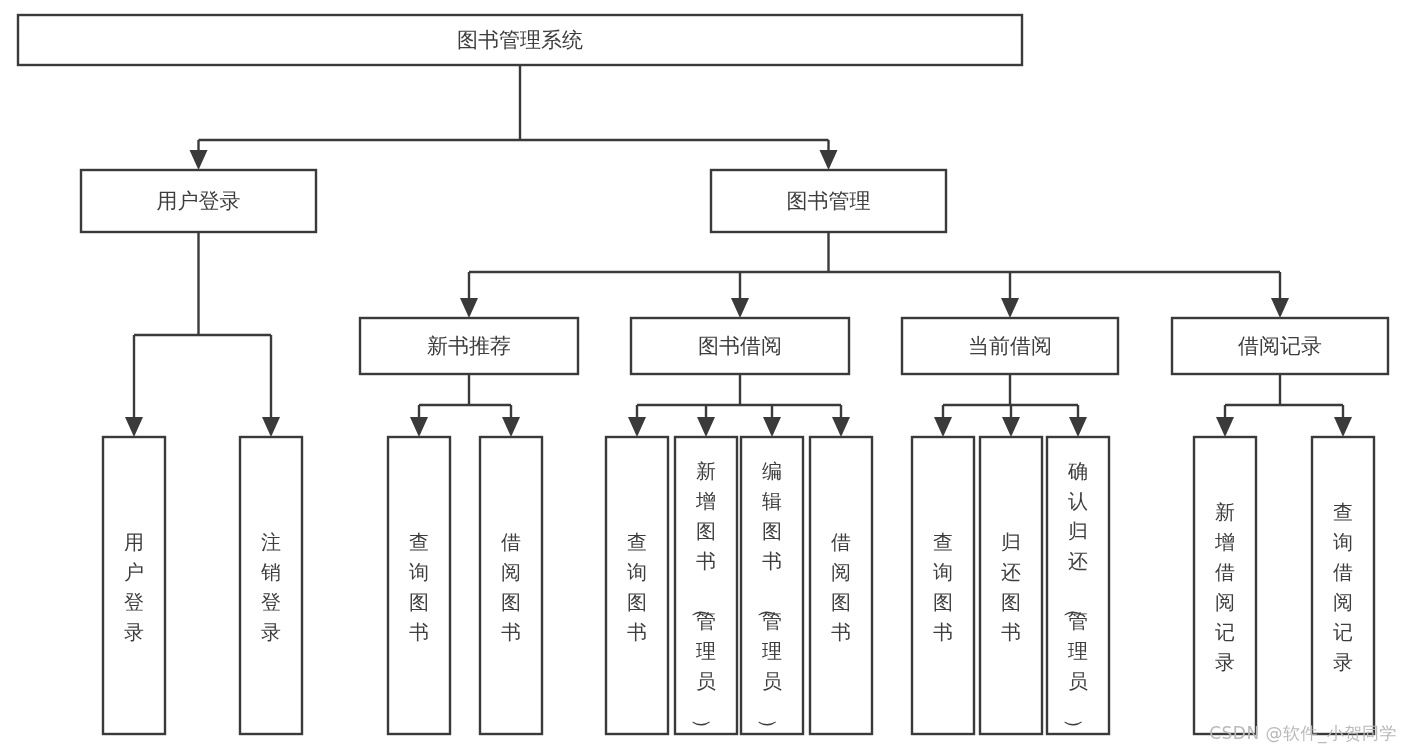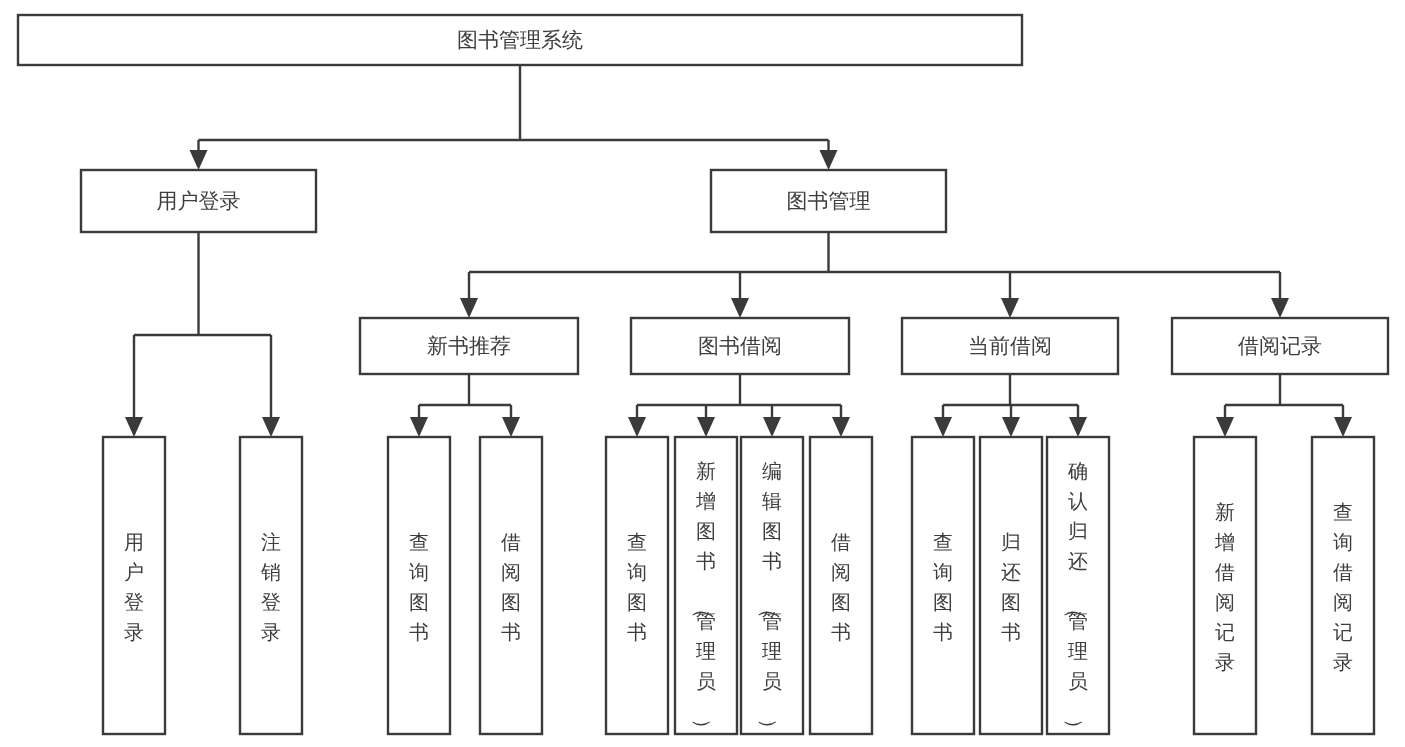--- a/index.html
+++ b/index.html
@@ -216,13 +216,14 @@
         <g>
           <rect x="1194" y="437" width="62" height="297" class="node-box"></rect>
           <text x="1225" class="node-label-vert" y="518.9"><tspan x="1225" dy="0">新</tspan><tspan x="1225" dy="30">增</tspan><tspan x="1225" dy="30">借</tspan><tspan x="1225" dy="30">阅</tspan><tspan x="1225" dy="30">记</tspan><tspan x="1225" dy="30">录</tspan></text>
         </g>
         <g>
           <rect x="1312" y="437" width="62" height="297" class="node-box"></rect>
           <text x="1343" class="node-label-vert" y="518.9"><tspan x="1343" dy="0">查</tspan><tspan x="1343" dy="30">询</tspan><tspan x="1343" dy="30">借</tspan><tspan x="1343" dy="30">阅</tspan><tspan x="1343" dy="30">记</tspan><tspan x="1343" dy="30">录</tspan></text>
         </g>
       </g>
   </svg>
+  <div class="watermark">CSDN @软件_小贺同学</div>
 </div>
 
 </body></html>

